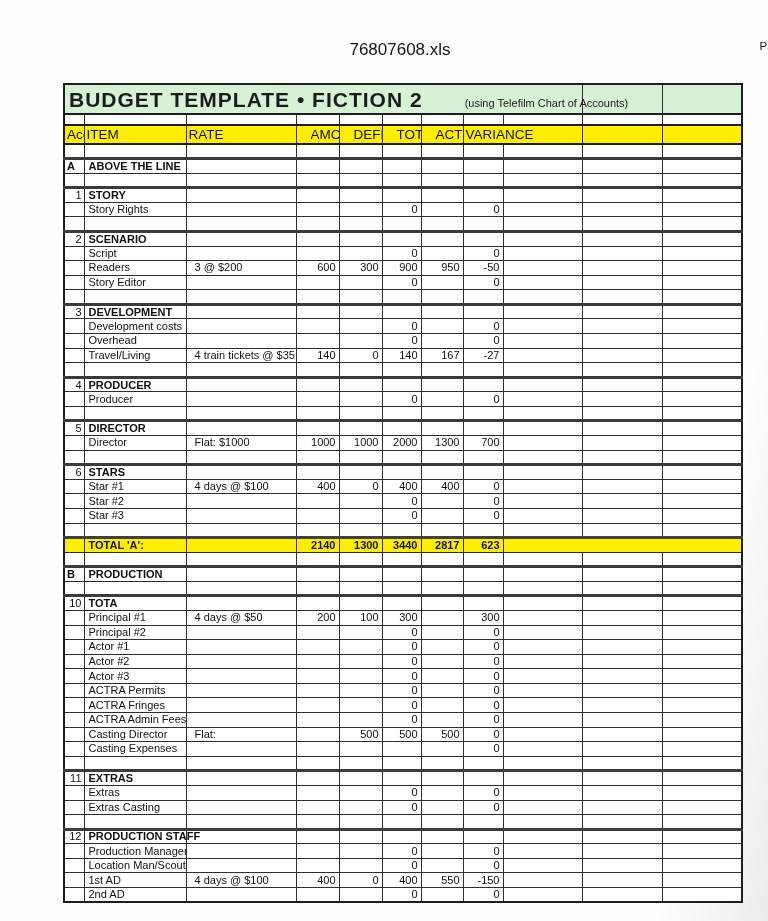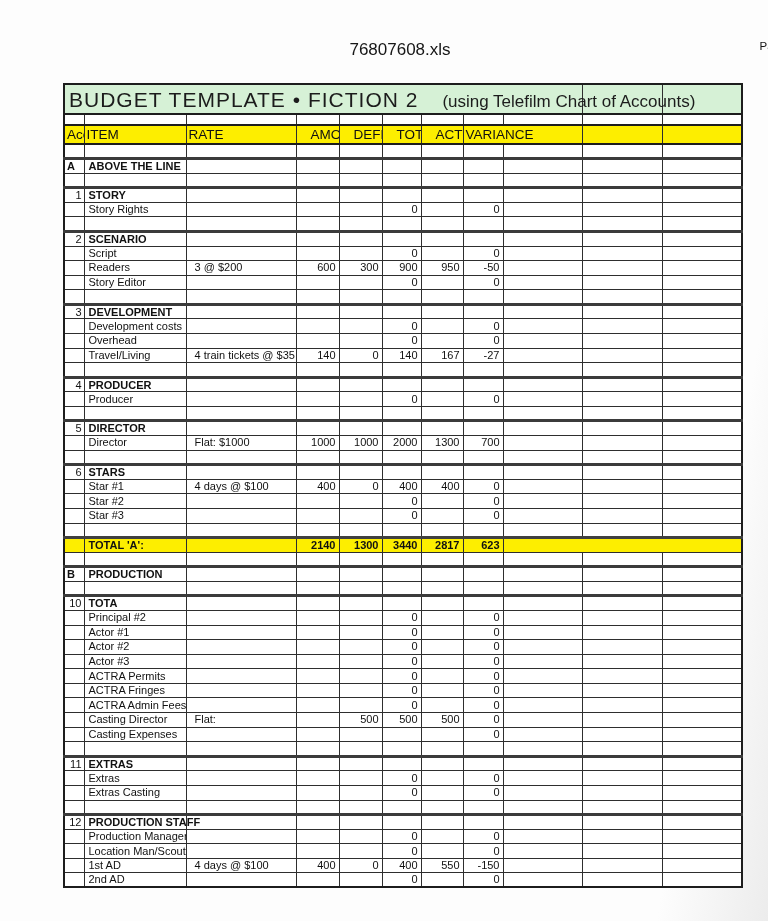--- a/index.html
+++ b/index.html
@@ -22,22 +22,22 @@
   }
   td {
     border:1px solid #2e2e2e;
     font-size:11px; line-height:1;
     white-space:nowrap; overflow:hidden;
     vertical-align:middle;
     height:14.58px;
   }
   tr.green-row td { background:#d6f1d6; border-bottom:2px solid #1d1d1d; height:30px; }
   td.title-cell { padding-left:4px; overflow:visible; }
-  .sheet-title { font-size:21px; font-weight:normal; letter-spacing:1px; color:#1c1c1c; }
-  .sheet-subtitle { font-size:17px; font-weight:normal; margin-left:24px; color:#1c1c1c; }
+  .sheet-title { font-size:21px; font-weight:bold; letter-spacing:1px; color:#1c1c1c; }
+  .sheet-subtitle { font-size:11px; font-weight:normal; margin-left:42px; color:#1c1c1c; }
 
   tr.thin-row td { height:11px; }
 
   tr.head-row td {
     background:#fdee00;
     border-top:2px solid #1d1d1d; border-bottom:2px solid #1d1d1d;
     font-size:13.5px; height:19px; padding-left:2px;
   }
   tr.head-row td.h-num { padding-left:14px; }
 
@@ -518,20 +518,33 @@
         <td class="c-num"></td>
         <td class="c-num"></td>
         <td class="c-num"></td>
         <td class="c-num"></td>
         <td></td>
         <td></td>
         <td></td>
       </tr>
       <tr class="r item">
         <td class="c-acc"></td>
+        <td class="c-item">Principal #1</td>
+        <td class="c-rate">4 days @ $50</td>
+        <td class="c-num">200</td>
+        <td class="c-num">100</td>
+        <td class="c-num">300</td>
+        <td class="c-num"></td>
+        <td class="c-num">300</td>
+        <td></td>
+        <td></td>
+        <td></td>
+      </tr>
+      <tr class="r item">
+        <td class="c-acc"></td>
         <td class="c-item">Principal #2</td>
         <td class="c-rate"></td>
         <td class="c-num"></td>
         <td class="c-num"></td>
         <td class="c-num">0</td>
         <td class="c-num"></td>
         <td class="c-num">0</td>
         <td></td>
         <td></td>
         <td></td>

